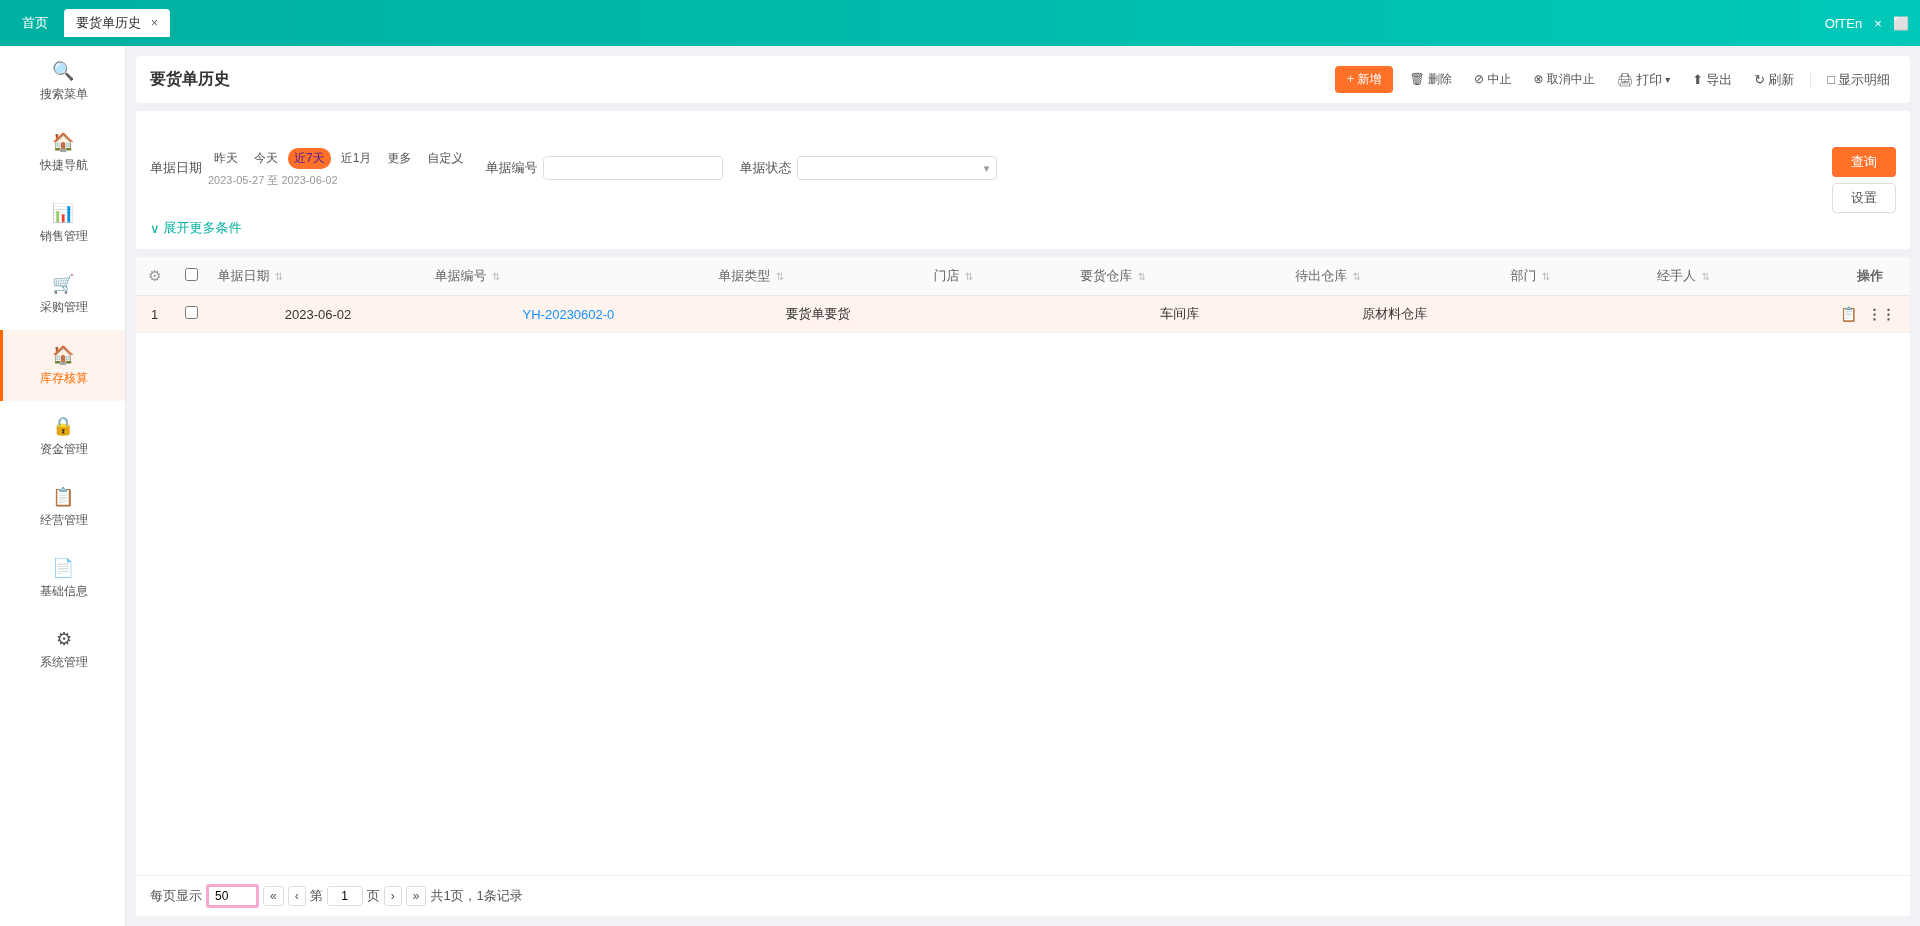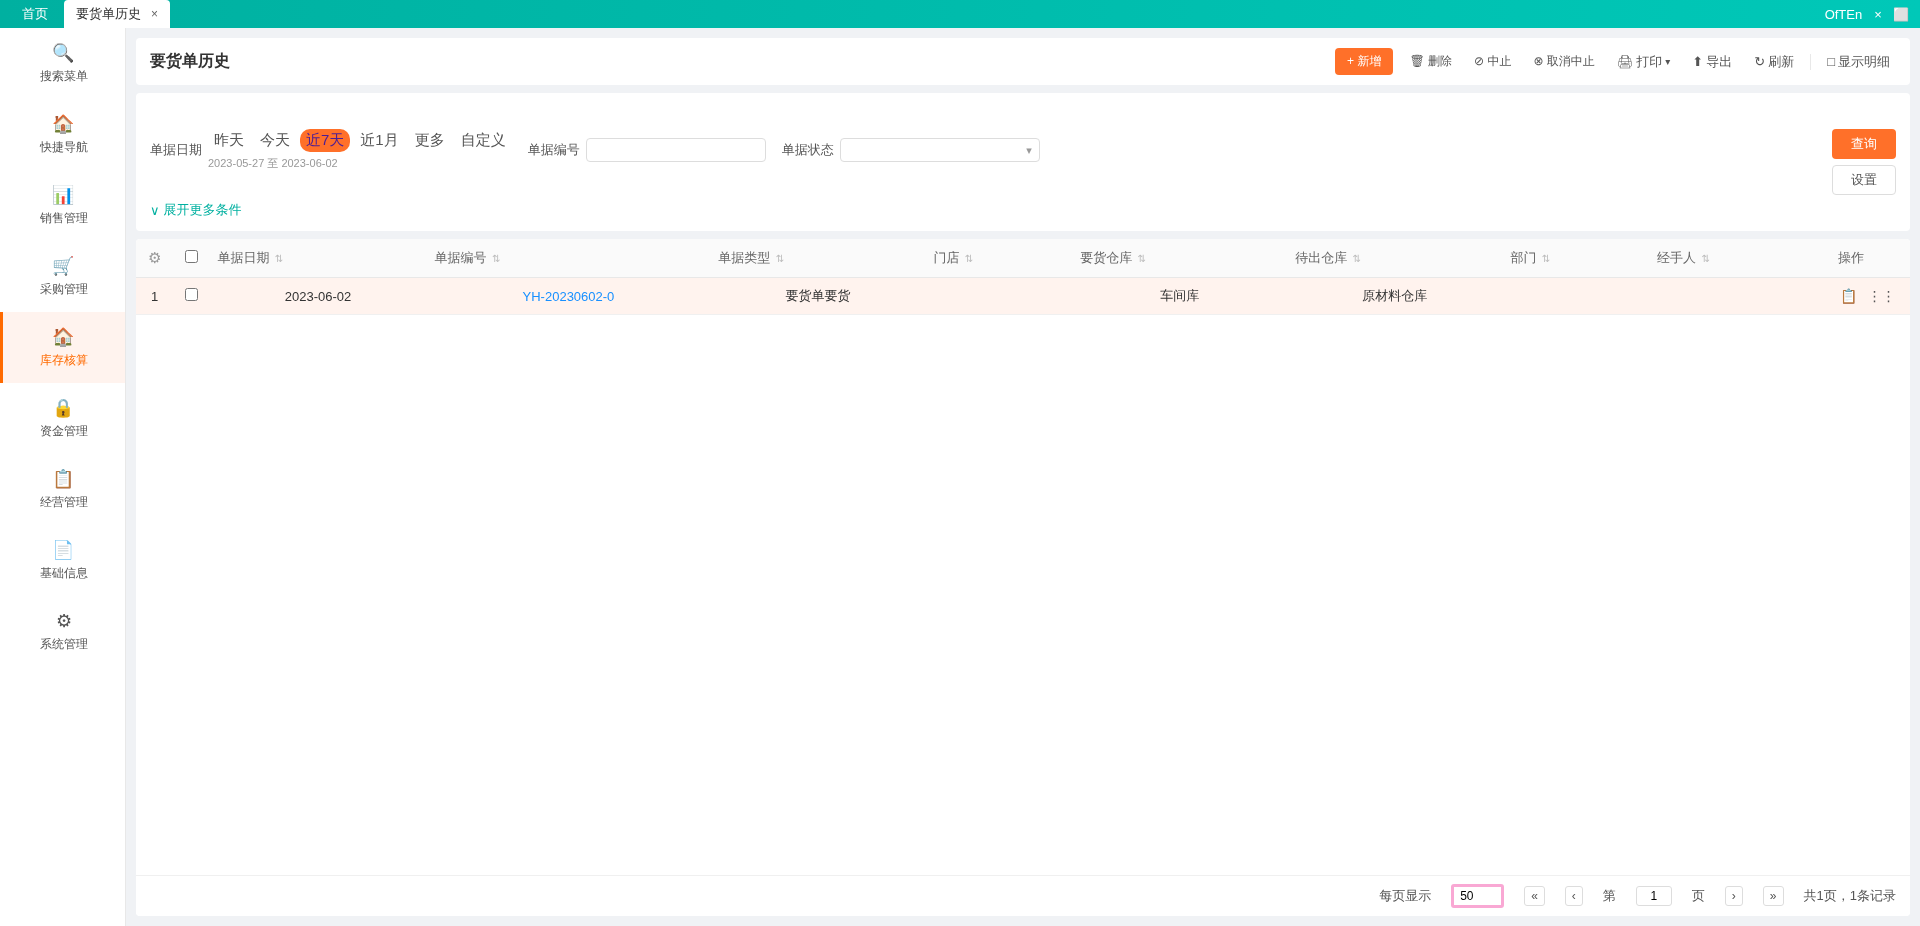--- a/index.html
+++ b/index.html
@@ -1,20 +1,20 @@
 <!DOCTYPE html>
 <html><head>
   <meta charset="utf-8">
   <style>
     * { box-sizing: border-box; margin: 0; padding: 0; font-family: 'Microsoft YaHei', Arial, sans-serif; font-size: 13px; }
     body { display: flex; flex-direction: column; height: 926px; overflow: hidden; background: #f0f2f5; }
 
     
     .top-bar {
-      height: 28px;
+      height: 46px;
       background: linear-gradient(90deg, #00b0a0, #00c8b8);
       display: flex;
       align-items: center;
       padding: 0 10px;
       gap: 4px;
       flex-shrink: 0;
     }
     .top-bar-tab {
       height: 28px;
       padding: 0 12px;
@@ -159,21 +159,21 @@
       font-size: 13px;
     }
     .date-shortcuts {
       display: flex;
       gap: 4px;
     }
     .date-btn {
       padding: 2px 6px;
       border-radius: 10px;
       cursor: pointer;
-      font-size: 15px;
+      font-size: 12px;
       color: #555;
       border: none;
       background: transparent;
     }
     .date-btn.active {
       background: #ff7029;
       color: #4c1d95;
     }
     .date-range {
       font-size: 11px;
@@ -314,22 +314,21 @@
       display: flex;
       align-items: center;
     }
 
     
     .pagination {
       background: #fff;
       padding: 8px 14px;
       display: flex;
       align-items: center;
-      justify-content: flex-end;
-      gap: 20px;
+      gap: 4px;
       font-size: 12px;
       color: #555;
       border-top: 1px solid #f0f0f0;
       flex-shrink: 0;
     }
     .pagination-select {
       border: 3px solid #f9a8d4;
       border-radius: 3px;
       padding: 2px 20px 2px 6px;
       font-size: 12px;
@@ -352,21 +351,21 @@
       border: 1px solid #ddd;
       border-radius: 3px;
       width: 36px;
       text-align: center;
       padding: 2px 4px;
       font-size: 12px;
       outline: none;
     }
     .checkbox-col { width: 36px; text-align: center; }
     .settings-col { width: 36px; text-align: center; }
-    .ops-col { width: 80px; text-align: left; }
+    .ops-col { width: 80px; text-align: center; font-weight: bold; }
 
     
     .table-settings-btn {
       cursor: pointer;
       color: #999;
       font-size: 15px;
       padding: 4px;
     }
   </style>
 </head>

